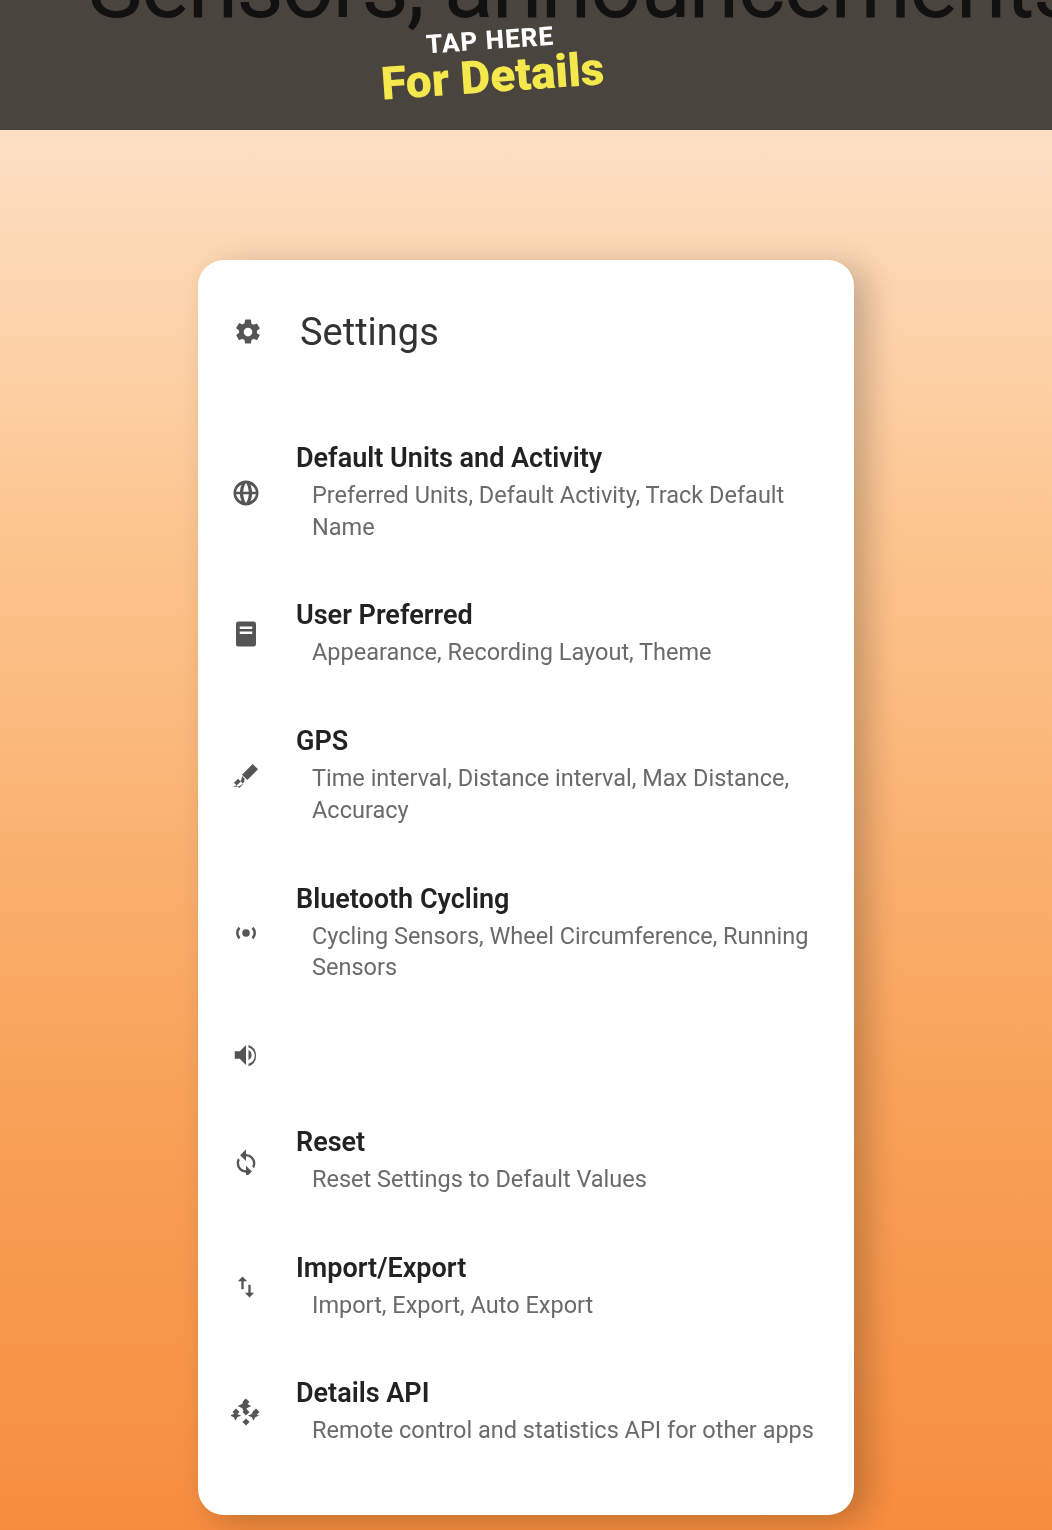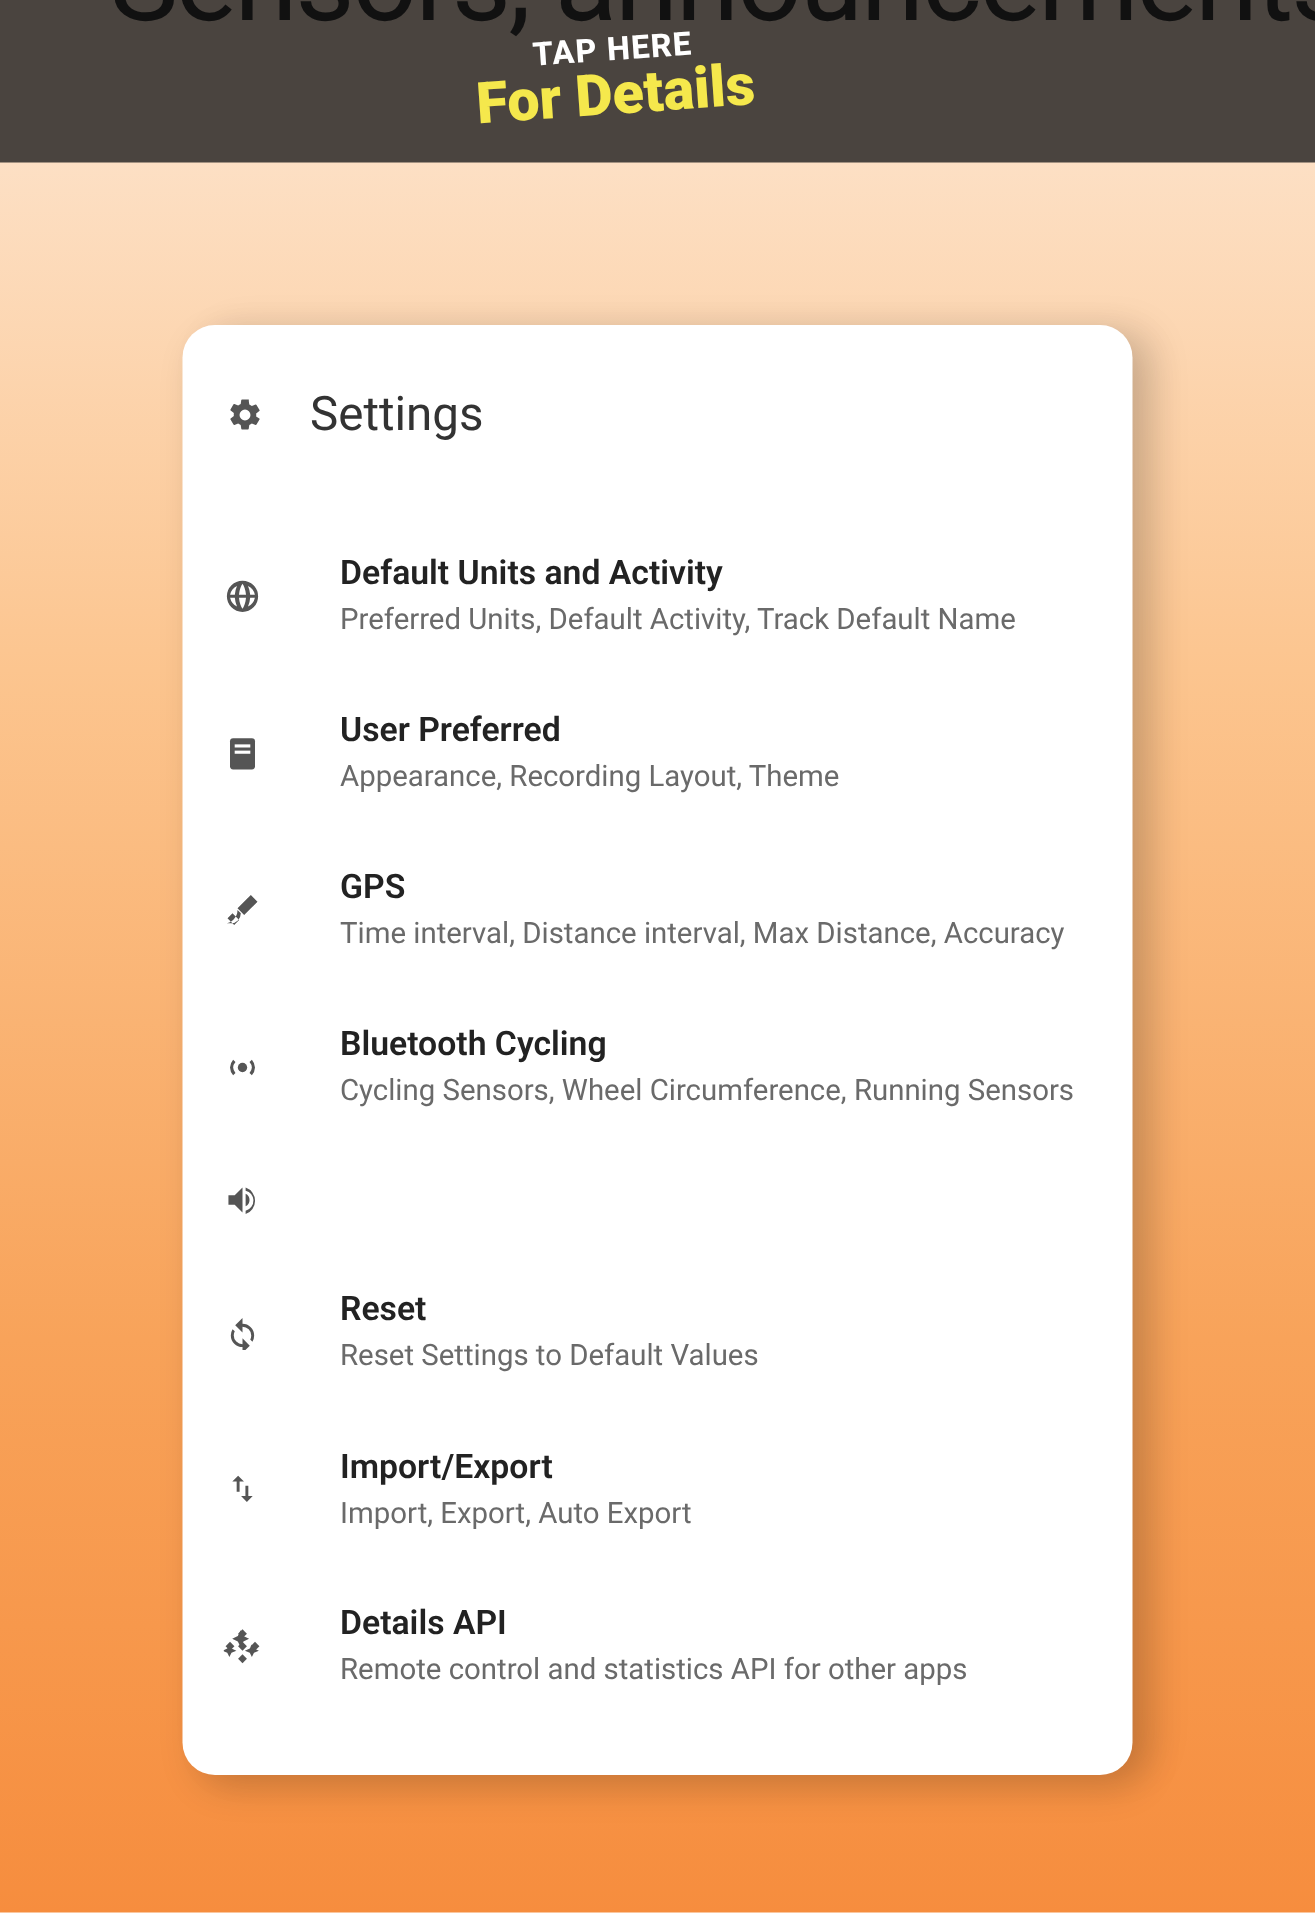--- a/index.html
+++ b/index.html
@@ -46,40 +46,40 @@
       color: #f5e84c;
       font-weight: 900;
       font-size: 46px;
       letter-spacing: 0px;
       margin-top: -6px;
     }
     .card {
       background: #fff;
       border-radius: 26px;
       margin: 130px auto 0;
-      width: 760px;
+      width: 656px;
       padding: 50px 30px 40px 30px;
       box-shadow: 10px 10px 30px rgba(0,0,0,0.15), 20px 0 30px rgba(0,0,0,0.08);
     }
     .settings-header {
       display: flex;
       align-items: center;
       gap: 34px;
       margin-bottom: 60px;
       padding-left: 2px;
     }
     .settings-header .title {
       font-size: 38px;
       font-weight: 400;
       color: #333;
     }
     .item {
       display: flex;
       align-items: center;
-      gap: 60px;
+      gap: 32px;
       padding: 28px 0;
     }
     .icon-wrap {
       width: 36px;
       display: flex;
       justify-content: center;
       align-items: center;
       flex-shrink: 0;
     }
     .icon-wrap svg { fill: #555; }
@@ -88,20 +88,21 @@
       font-size: 27px;
       font-weight: 600;
       color: #222;
       margin-bottom: 6px;
     }
     .item-subtitle {
       font-size: 23.5px;
       font-weight: 400;
       color: #6a6a6a;
       line-height: 1.35;
+      margin-left: 16px;
     }
   </style>
 </head>
 <body>
 
 <div class="top-banner">
   <div class="banner-text">Sensors, announcements and more</div>
   <div class="tap-overlay">
     <div class="tap-here">TAP HERE</div>
     <div class="for-details">For Details</div>

